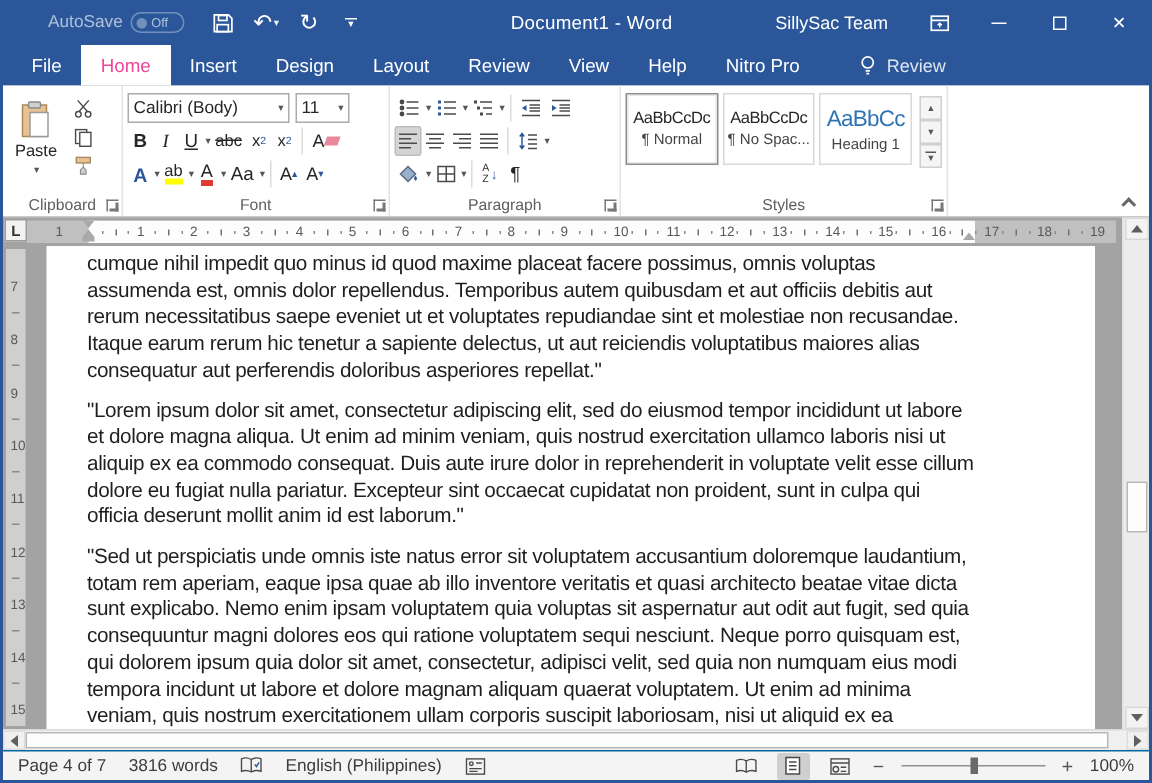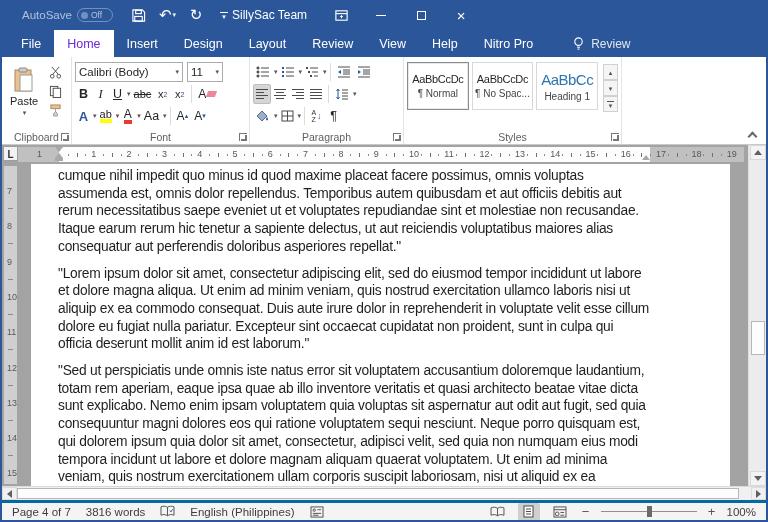--- a/index.html
+++ b/index.html
@@ -1,39 +1,39 @@
 <!DOCTYPE html>
 <html><head>
 <meta charset="utf-8">
 <style>
 *{box-sizing:border-box;margin:0;padding:0}
 html,body{width:768px;height:522px}
 body{font-family:"Liberation Sans","DejaVu Sans",sans-serif;background:#a3a3a3;overflow:hidden}
 .window{position:relative;width:768px;height:522px;border-left:2px solid #2b579a;border-right:2px solid #2b579a;border-bottom:2px solid #2b579a;background:#a3a3a3;overflow:hidden}
 
 .titlebar{height:30px;background:#2b579a;display:flex;align-items:center;color:#fff}
-.autosave{display:flex;align-items:center;gap:5px;margin-left:20px;opacity:.62;font-size:11.5px}
+.autosave{display:flex;align-items:center;gap:5px;margin-left:30px;opacity:.62;font-size:11.5px}
 .pill{width:36px;height:14px;border:1px solid rgba(255,255,255,.55);border-radius:8px;display:flex;align-items:center;gap:3px;padding:0 3px;font-size:8.5px}
 .dot{width:7px;height:7px;border-radius:50%;background:rgba(255,255,255,.55)}
 .qat{display:flex;align-items:center;gap:12px;margin-left:18px}
 .qbtn{display:flex;align-items:center;justify-content:center;min-width:16px;height:22px;font-size:15px;color:#fff;cursor:default}
 .qdd{font-size:7px;margin-left:1px;opacity:.9}
 .qat-custom{display:flex;flex-direction:column;align-items:center;line-height:4px}
 .qat-custom .bar{width:8px;height:1px;background:#fff;margin-bottom:2px}
 .qat-custom .arr{font-size:7px}
 .tb-title{flex:1;text-align:center;font-size:12.5px;letter-spacing:.2px;padding-left:30px}
 .tb-account{font-size:12px;margin-right:14px}
 .cap{width:40px;height:30px;display:flex;align-items:center;justify-content:center}
 .maxbox{width:9px;height:9px;border:1px solid #fff}
 .minbar{width:10px;height:1px;background:#fff}
 .capx{font-size:15px}
 
 .tabrow{height:27px;background:#2b579a;display:flex;align-items:stretch;color:#fff;padding-left:6px}
 .tab{display:flex;align-items:center;padding:0 13px;font-size:12.5px}
-.tab.active{background:#fff;color:#6d28d9}
+.tab.active{background:#fff;color:#ec4899}
 .searchbox{display:flex;align-items:center;gap:6px;margin-left:26px;font-size:12px;color:rgba(255,255,255,.85)}
 
 .ribbon{height:88px;background:#fff;border-bottom:1px solid #c9c9c9;display:flex;position:relative;color:#262626}
 .rgroup{position:relative;border-right:1px solid #e3e3e3;padding:3px 3px 14px 3px}
 .glabel{position:absolute;bottom:1px;left:0;right:0;text-align:center;font-size:10.5px;color:#5f5f5f;white-space:nowrap}
 .launcher{position:absolute;right:2px;bottom:3px;width:8px;height:8px;border-top:1px solid #777;border-left:1px solid #777}
 .launcher::after{content:"";position:absolute;right:0;bottom:0;width:4px;height:4px;border-right:2px solid #777;border-bottom:2px solid #777}
 .frow{display:flex;align-items:center;margin-top:2px}
 .rbtn{height:20px;min-width:17px;display:inline-flex;align-items:center;justify-content:center;border:1px solid transparent;border-radius:2px;font-size:12.5px;padding:0 2px;color:#262626}
 .rbtn.active{background:#d5d5d5;border-color:#bdbdbd}
@@ -95,21 +95,21 @@
 .harrow{position:absolute;top:0;width:15px;height:13px;background:#f0f0f0;border:1px solid #dcdcdc;display:flex;align-items:center;justify-content:center}
 .hthumb{position:absolute;top:1px;left:15px;width:722px;height:11px;background:#fdfdfd;border:1px solid #b7b7b7}
 .tri-l{width:0;height:0;border-top:4px solid transparent;border-bottom:4px solid transparent;border-right:5px solid #5f5f5f}
 .tri-r{width:0;height:0;border-top:4px solid transparent;border-bottom:4px solid transparent;border-left:5px solid #5f5f5f}
 .vscroll{position:absolute;top:145px;right:0;width:18px;height:341px;background:#ececec;border-left:1px solid #e0e0e0}
 .vbtn{position:absolute;left:1px;width:16px;height:15px;background:#f3f3f3;border:1px solid #d8d8d8;display:flex;align-items:center;justify-content:center}
 .tri-u{width:0;height:0;border-left:4px solid transparent;border-right:4px solid transparent;border-bottom:5px solid #5f5f5f}
 .tri-d{width:0;height:0;border-left:4px solid transparent;border-right:4px solid transparent;border-top:5px solid #5f5f5f}
 .vthumb{position:absolute;left:2px;top:176px;width:14px;height:34px;background:#fdfdfd;border:1px solid #b7b7b7}
 
-.statusbar{height:20px;background:#f4f4f4;display:flex;align-items:center;font-size:11.5px;color:#3d3d3d;padding:0 10px;gap:15px;border-top:3px solid #0369a1}
+.statusbar{height:20px;background:#f4f4f4;display:flex;align-items:center;font-size:11.5px;color:#3d3d3d;padding:0 10px;gap:15px;border-top:1px solid #0369a1}
 .sright{margin-left:auto;display:flex;align-items:center;gap:9px}
 .viewbtn{display:flex;align-items:center;justify-content:center;width:22px;height:18px;border-radius:2px}
 .viewbtn.active{background:#cfcfcf}
 .zoomtrack{width:96px;height:1px;background:#8f8f8f;position:relative}
 .zoomthumb{position:absolute;left:46px;top:-5px;width:5px;height:11px;background:#696969}
 .zbtn{font-size:13px;color:#555;width:12px;text-align:center}
 .sortico{display:flex;flex-direction:column;font-size:7px;line-height:7px;color:#333;margin-right:1px}
 .icolines{display:flex;flex-direction:column;gap:2px}
 .icolines i{display:block;height:1px;background:#4a4a4a}
 </style>
@@ -139,20 +139,21 @@
           <span class="qdd">▾</span>
         </span>
       <span class="qbtn">
           <span>↻</span>
         </span>
       <span class="qbtn qat-custom">
           <span class="bar"></span>
           <span class="arr">▾</span>
         </span>
     </div>
+    <div class="tb-title">Document1 - Word</div>
     <div class="tb-account">SillySac Team</div>
     <div class="cap">
       <svg width="15" height="15" viewBox="0 0 16 16" fill="none" stroke="#fff" stroke-width="1.2">
           <rect x="2" y="3" width="12" height="10"></rect>
           <line x1="2" y1="6" x2="14" y2="6"></line>
           <path d="M8 11 l0 -3 M6.5 9.5 L8 8 l1.5 1.5" stroke-width="1"></path>
         </svg>
     </div>
     <div class="cap">
         <span class="minbar"></span>
@@ -181,21 +182,21 @@
           <line x1="5.5" y1="12" x2="8.5" y2="12"></line>
           <line x1="6" y1="14" x2="8" y2="14"></line>
         </svg>
       <span>Review</span>
     </div>
 
   </div>
 
   <div class="ribbon">
 
-    <div class="rgroup" style="width:70px">
+    <div class="rgroup" style="width:80px">
       <div style="display:flex">
         <div class="pastebtn">
           <svg width="22" height="26" viewBox="0 0 22 26">
               <rect x="2" y="3" width="16" height="21" fill="#e8c291" stroke="#a8895e"></rect>
               <rect x="6" y="1" width="8" height="4" rx="1" fill="#cfcfcf" stroke="#8a8a8a"></rect>
               <rect x="7" y="8" width="12" height="16" fill="#fff" stroke="#9a9a9a"></rect>
             </svg>
           <span>Paste</span>
           <span class="dd">▾</span>
         </div>

